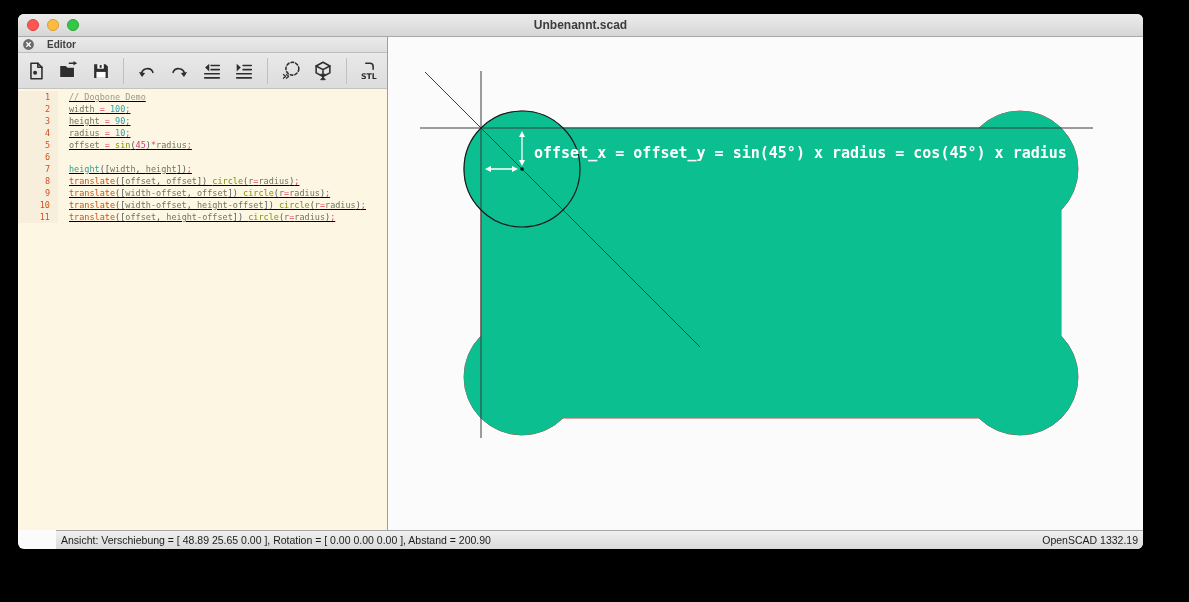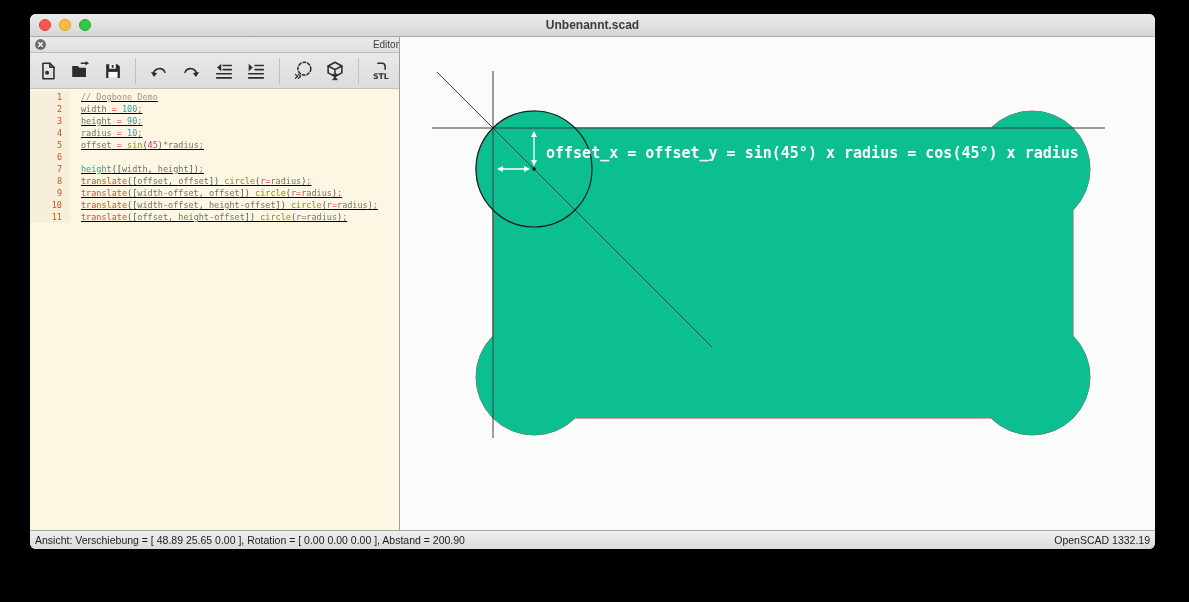--- a/index.html
+++ b/index.html
@@ -1,38 +1,38 @@
 <!DOCTYPE html>
 <html><head>
 <meta charset="utf-8">
 <style>
   html,body{margin:0;padding:0;background:#000;}
   .stage{position:relative;width:1189px;height:602px;background:#000;overflow:hidden;
          font-family:"Liberation Sans",sans-serif;}
-  .window{position:absolute;left:30px;top:14px;width:1125px;height:535px;
+  .window{position:absolute;left:18px;top:14px;width:1125px;height:535px;
           border-radius:6px;overflow:hidden;background:#fbfbfb;
           box-shadow:0 12px 34px rgba(0,0,0,.65);display:flex;flex-direction:column;}
   
   .titlebar{height:22px;flex:0 0 22px;background:linear-gradient(#ececec,#d6d6d6);
             border-bottom:1px solid #a9a9a9;position:relative;display:flex;align-items:center;}
   .lights{position:absolute;left:9px;top:0;height:100%;display:flex;align-items:center;gap:8px;}
   .light{width:12px;height:12px;border-radius:50%;display:inline-block;box-sizing:border-box;}
   .light.red{background:#fc5753;border:1px solid #df3e3a;}
   .light.yellow{background:#fdbc40;border:1px solid #de9b2d;}
   .light.green{background:#34c748;border:1px solid #27a532;}
   .wtitle{flex:1;text-align:center;font-size:12px;color:#3c3c3c;font-weight:bold;}
   
   .main{flex:1;display:flex;min-height:0;}
   .editor-panel{width:370px;flex:0 0 370px;display:flex;flex-direction:column;
                 border-right:1px solid #9e9e9e;box-sizing:border-box;background:#fdf6e3;}
   .editor-header{height:15px;flex:0 0 15px;background:linear-gradient(#ebebeb,#dedede);
                  border-bottom:1px solid #bdbdbd;position:relative;display:flex;align-items:center;}
   .dock-close{position:absolute;left:4px;top:1px;width:13px;height:13px;}
   .dock-close svg{width:13px;height:13px;display:block;}
-  .editor-title{flex:1;text-align:right;font-size:10px;font-weight:normal;color:#404040;margin-left:29px;}
+  .editor-title{flex:1;text-align:left;font-size:10px;font-weight:bold;color:#404040;margin-left:29px;}
   .editor-toolbar{height:35px;flex:0 0 35px;background:linear-gradient(#e9e9e9,#dcdcdc);
                   border-bottom:1px solid #c2c2c2;display:flex;align-items:center;
                   padding:0 6px;gap:9px;}
   .tbtn{width:24px;height:26px;display:flex;align-items:center;justify-content:center;border-radius:4px;}
   .tbtn svg{width:22px;height:22px;display:block;}
   .view-toolbar .tbtn svg{width:24px;height:24px;}
   .tbtn.active{background:#c7c7c7;box-shadow:inset 0 1px 2px rgba(0,0,0,.25);}
   .tsep{width:1px;height:26px;background:#c0c0c0;margin:0 2px;flex:0 0 1px;}
   
   .code{flex:1;overflow:hidden;background:#fdf6e3;font-family:"DejaVu Sans Mono",monospace;
@@ -50,21 +50,21 @@
   
   .viewport-col{flex:1;display:flex;min-width:0;}
   .canvas-wrap{height:464px;flex:0 0 464px;background:#fbfbfb;}
   .canvas-wrap svg{display:block;width:755px;height:464px;}
   .view-toolbar{flex:1;background:#f3f3f3;border-top:1px solid #cfcfcf;display:flex;
                 align-items:center;padding:0 8px;gap:10px;}
   .view-toolbar .tbtn{width:28px;height:28px;}
   
   .statusbar{height:18px;flex:0 0 18px;background:linear-gradient(#f0f0f0,#dadada);
              border-top:1px solid #a6a6a6;display:flex;align-items:center;
-             font-size:10.5px;color:#1c1c1c;padding:0 5px;}
+             font-size:10.5px;color:#1c1c1c;padding:0 5px;margin-left:38px;}
   .statusbar .spacer{flex:1;}
 </style>
 </head>
 <body>
 
 <div class="stage">
   <div class="window">
 
     <div class="titlebar">
       <div class="lights">

